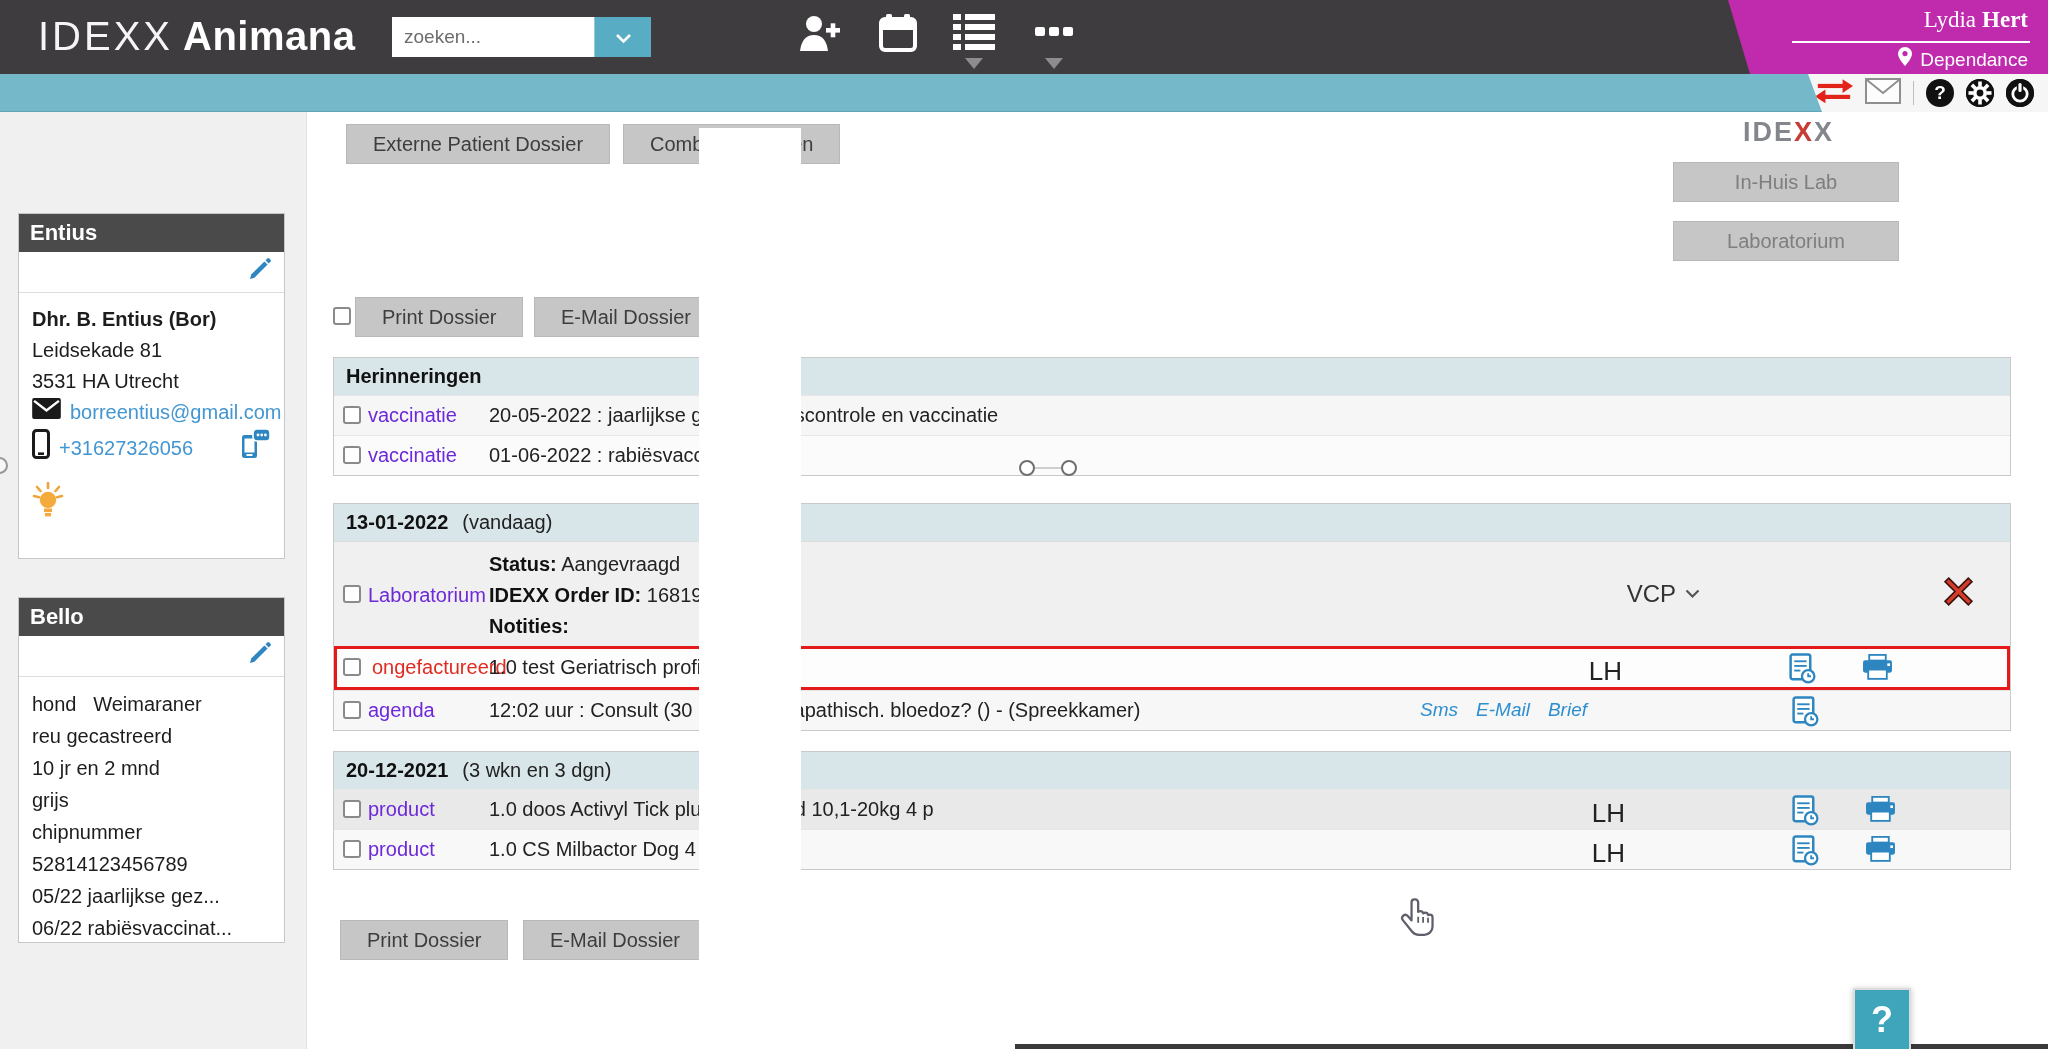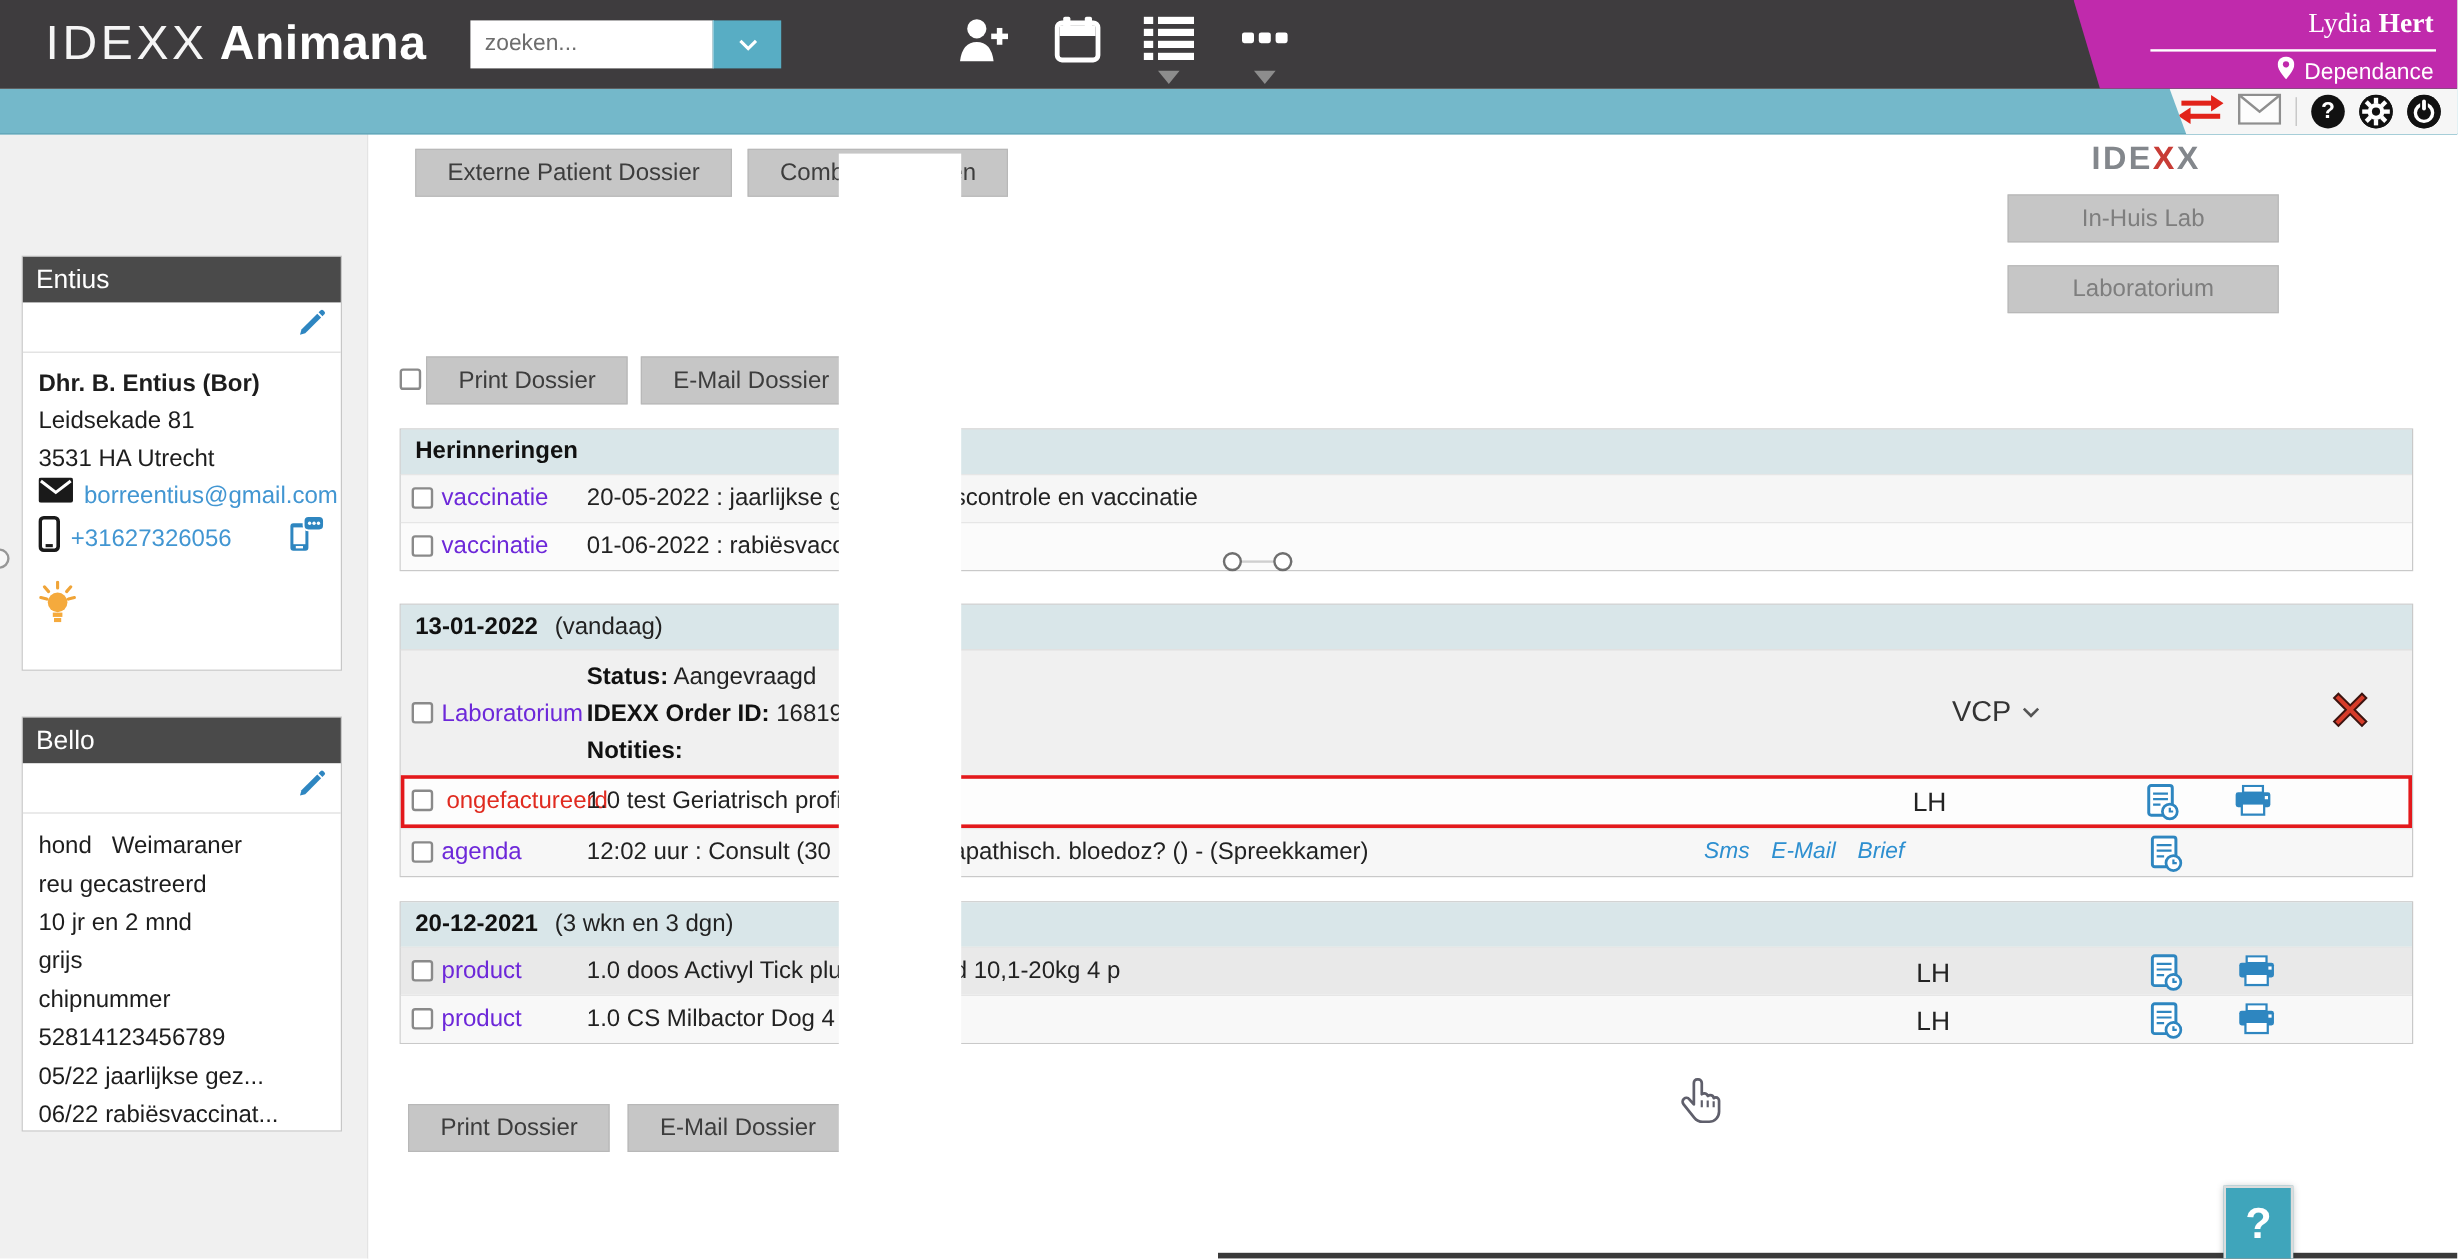--- a/index.html
+++ b/index.html
@@ -40,21 +40,21 @@
         align-items:center;justify-content:center;font-weight:bold;font-size:19px;cursor:pointer;}
 
   
   .sidebar{position:absolute;left:0;top:111px;width:307px;height:938px;background:#f0f0f0;
            border-right:1px solid #e2e2e2;box-sizing:border-box;}
   .edgehandle{position:absolute;left:-9px;top:346px;width:17px;height:17px;border-radius:50%;
               background:#f7f7f7;border:2px solid #979797;box-sizing:border-box;}
   .card{position:absolute;left:18px;width:267px;background:#fff;border:1px solid #c7c7c7;box-sizing:border-box;}
   .card.c1{top:102px;height:346px;}
   .card.c2{top:486px;height:346px;}
-  .chead{background:#4a4a4a;color:#fff;font-weight:normal;font-size:22px;padding:4px 11px;height:30px;
+  .chead{background:#4a4a4a;color:#fff;font-weight:bold;font-size:22px;padding:4px 11px;height:30px;
          display:flex;align-items:center;}
   .ctools{padding:5px 12px 7px;text-align:right;border-bottom:1px solid #ddd;}
   .cbody{padding:11px 13px;font-size:20px;line-height:31px;color:#1d1d1d;}
   .cname{font-weight:bold;}
   .crow{display:flex;align-items:center;gap:9px;}
   .blue{color:#4296d2;cursor:pointer;}
   .bulbrow{margin-top:14px;}
   .pline{white-space:pre-wrap;}
 
   
@@ -71,21 +71,21 @@
       border-radius:3px;box-sizing:border-box;cursor:pointer;}
 
   .tbl{position:absolute;left:26px;width:1678px;border:1px solid #c9c9c9;box-sizing:border-box;}
   .thead{background:#d9e6e9;padding:5px 12px;font-size:20px;font-weight:bold;color:#111;height:37px;
          box-sizing:border-box;display:flex;align-items:center;gap:14px;}
   .thead .note{font-weight:normal;color:#222;}
   .trow{position:relative;border-top:1px solid #e6e6e6;height:39px;}
   .trow .cb{position:absolute;left:9px;top:10px;}
   .ttype{position:absolute;left:34px;top:8px;font-size:20px;color:#6d28d9;}
   .tdesc{position:absolute;left:155px;top:8px;font-size:20px;color:#222;white-space:nowrap;}
-  .r-init{position:absolute;right:385px;top:8px;font-size:22px;color:#222;}
+  .r-init{position:absolute;right:385px;top:8px;font-size:26px;color:#222;}
   .r-doc{position:absolute;right:191px;top:5px;cursor:pointer;}
   .r-prn{position:absolute;right:114px;top:6px;cursor:pointer;}
   .r-links{position:absolute;right:423px;top:8px;display:flex;gap:18px;font-size:19px;font-style:italic;
            color:#2d8fd0;}
   .r-links span{cursor:pointer;}
 
   .labrow{position:relative;height:104px;background:#f0f0f0;border-top:1px solid #ddd;}
   .labrow .cb{position:absolute;left:9px;top:43px;}
   .labrow .ttype{top:42px;}
   .labdet{position:absolute;left:155px;top:7px;font-size:20px;line-height:31px;}

